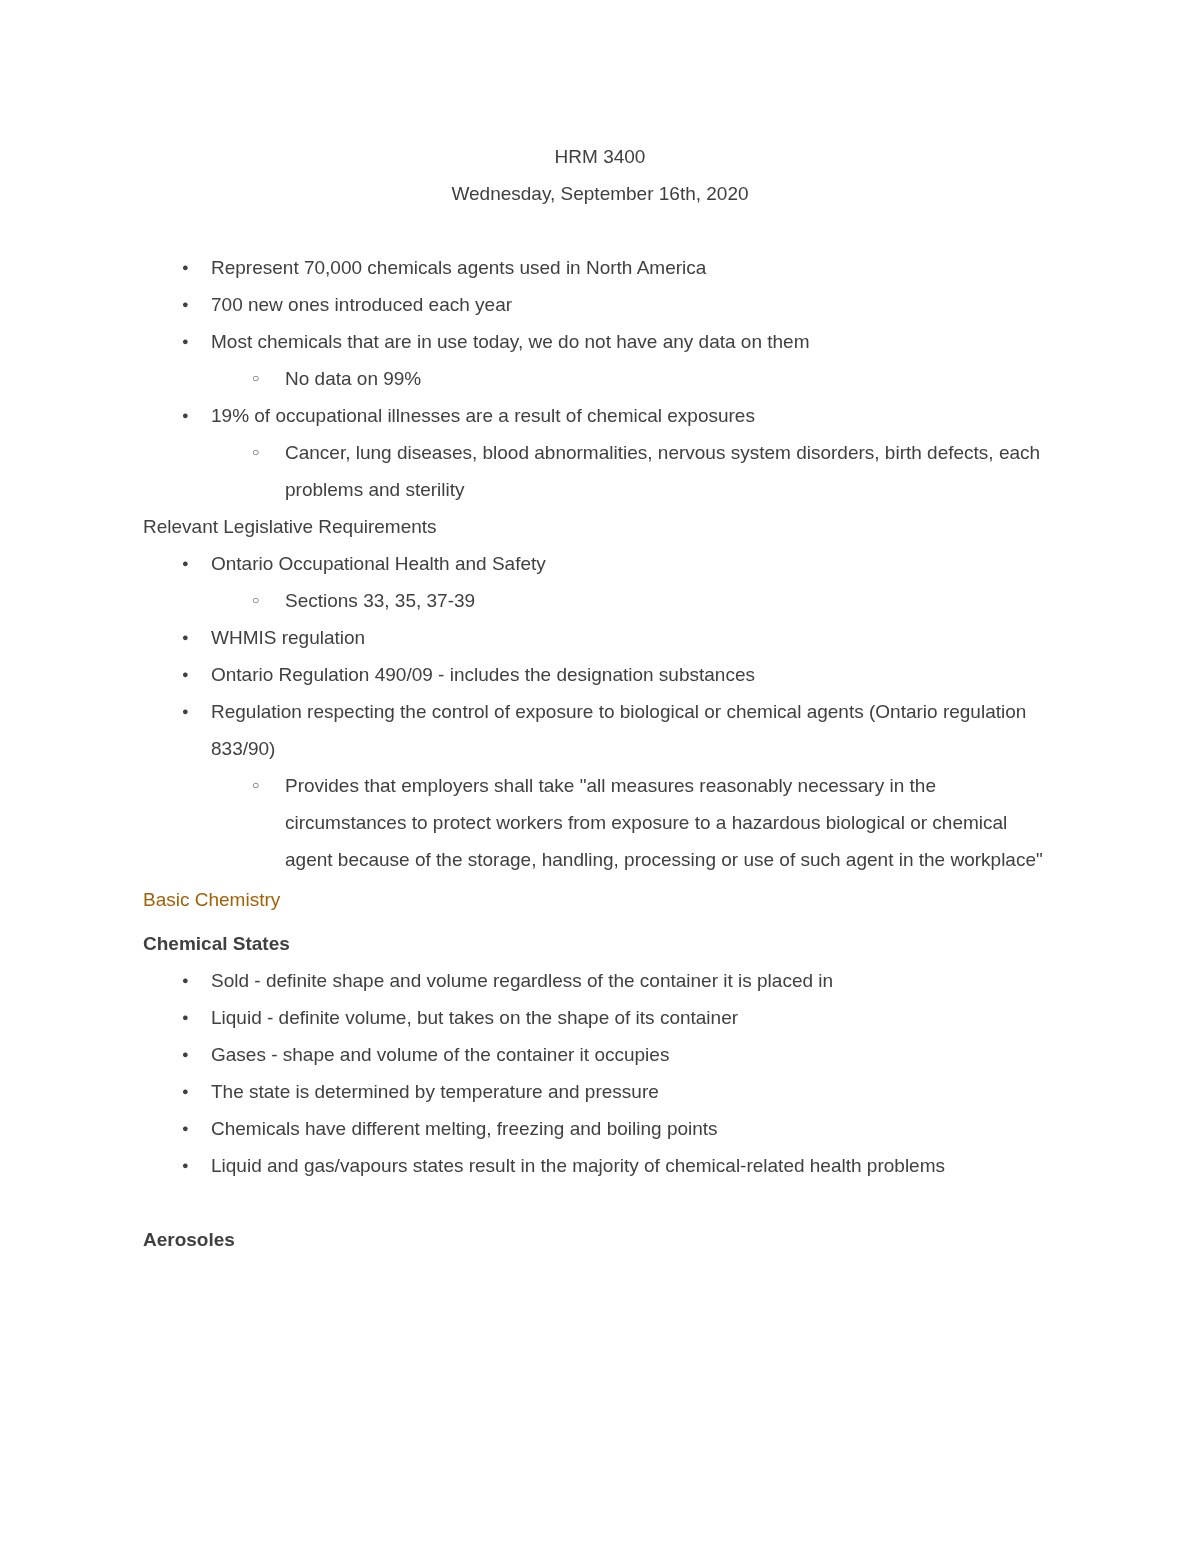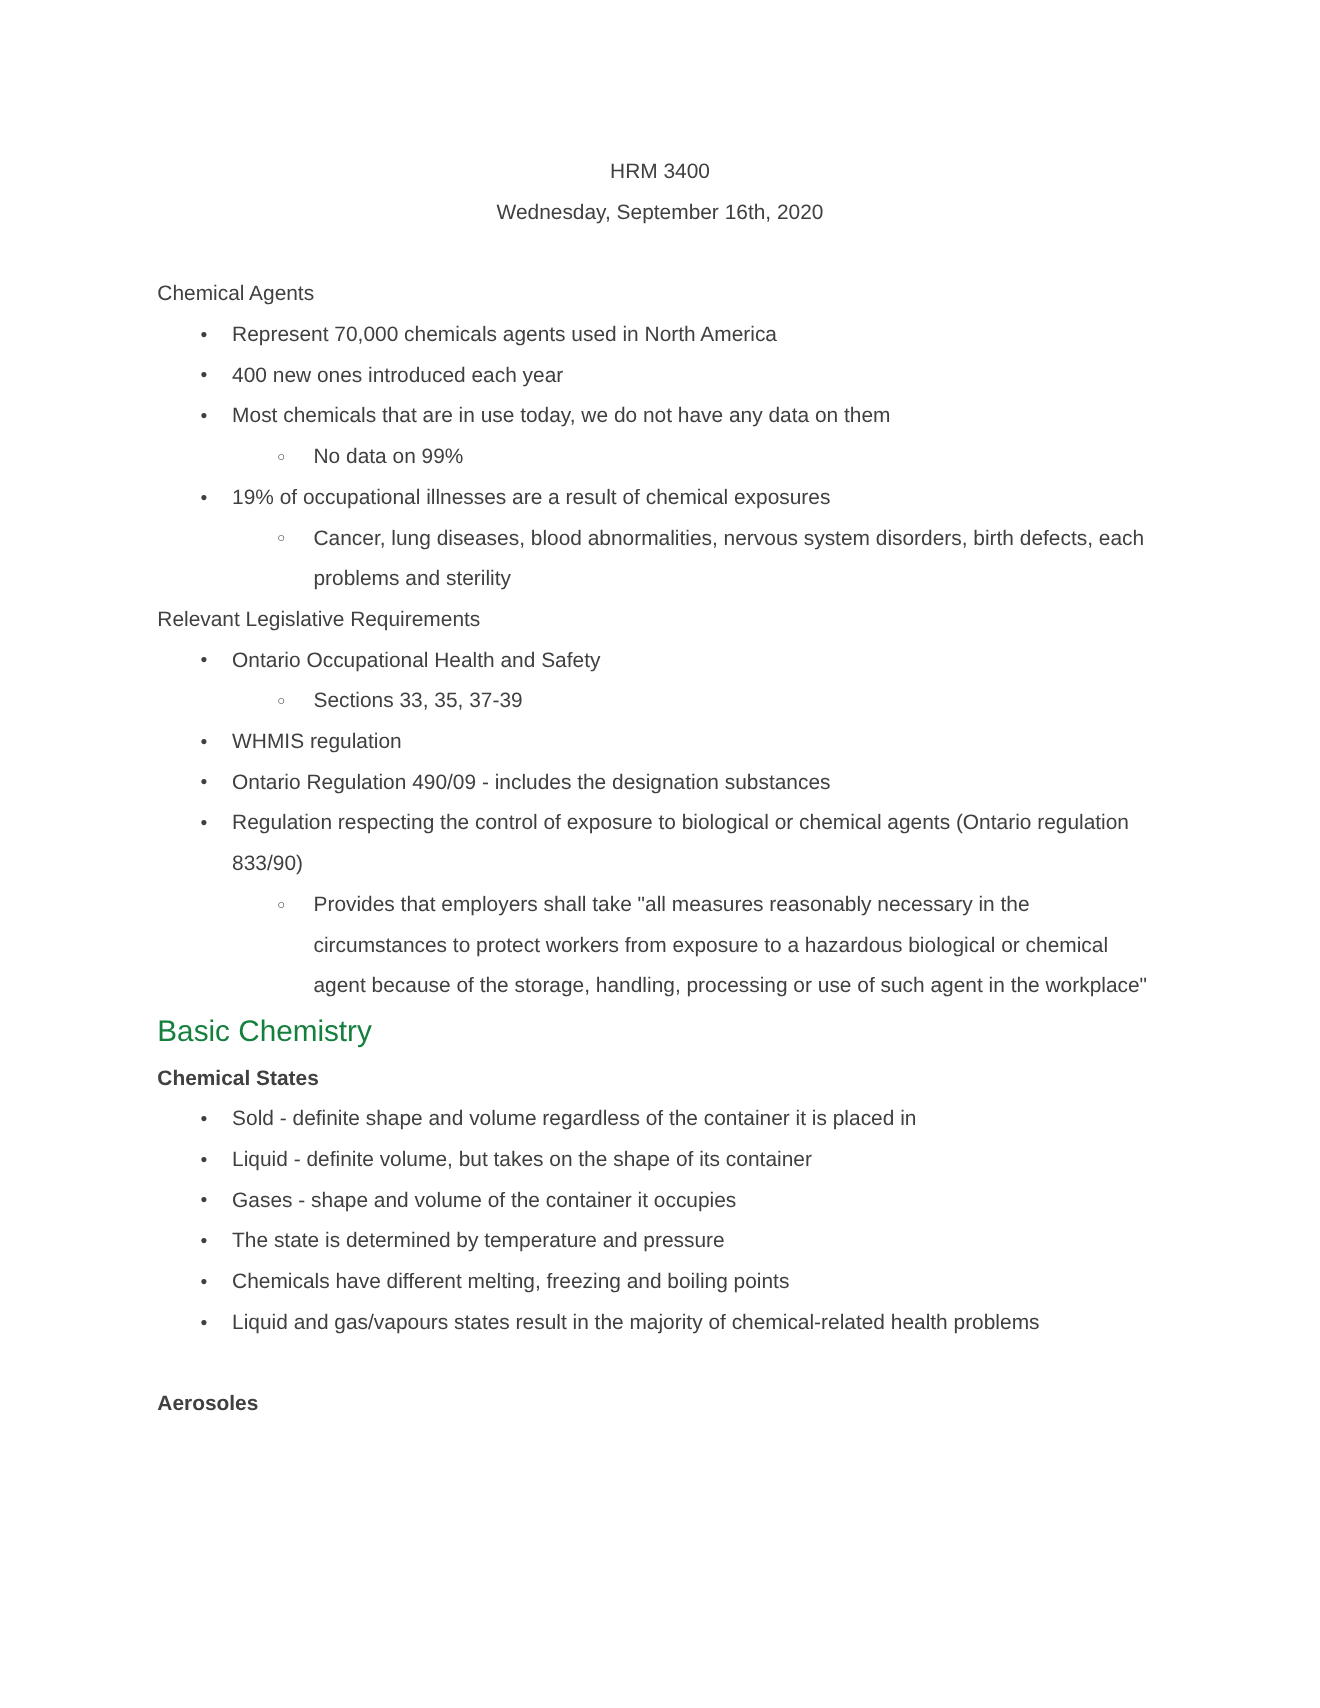--- a/index.html
+++ b/index.html
@@ -29,22 +29,22 @@
     flex: 0 0 auto;
     text-align: left;
     line-height: 37px;
   }
   .li.l1 { padding-left: 39px; }
   .li.l1 .mk { width: 29px; font-size: 11px; }
   .li.l2 { padding-left: 109px; }
   .li.l2 .mk { width: 33px; font-size: 12px; }
   .li .tx { flex: 1 1 auto; }
   .h1-blue {
-    color: #15803d;
-    font-size: 27px;
+    color: #a16207;
+    font-size: 19px;
     line-height: 40px;
     font-weight: 400;
     margin: 2px 0 5px 0;
   }
   .h-bold {
     font-weight: 700;
     line-height: 37px;
   }
 </style>
 </head>
@@ -52,29 +52,28 @@
 
 <div class="page">
 
   <div class="title-block">
     <div class="title-line">HRM 3400</div>
     <div class="title-line">Wednesday, September 16th, 2020</div>
   </div>
 
   <div class="blank-line"></div>
 
-  <div class="section-heading">Chemical Agents</div>
 
   <div class="li l1">
     <span class="mk">●</span>
     <span class="tx">Represent 70,000 chemicals agents used in North America</span>
   </div>
   <div class="li l1">
     <span class="mk">●</span>
-    <span class="tx">400 new ones introduced each year</span>
+    <span class="tx">700 new ones introduced each year</span>
   </div>
   <div class="li l1">
     <span class="mk">●</span>
     <span class="tx">Most chemicals that are in use today, we do not have any data on them</span>
   </div>
   <div class="li l2">
     <span class="mk">○</span>
     <span class="tx">No data on 99%</span>
   </div>
   <div class="li l1">

